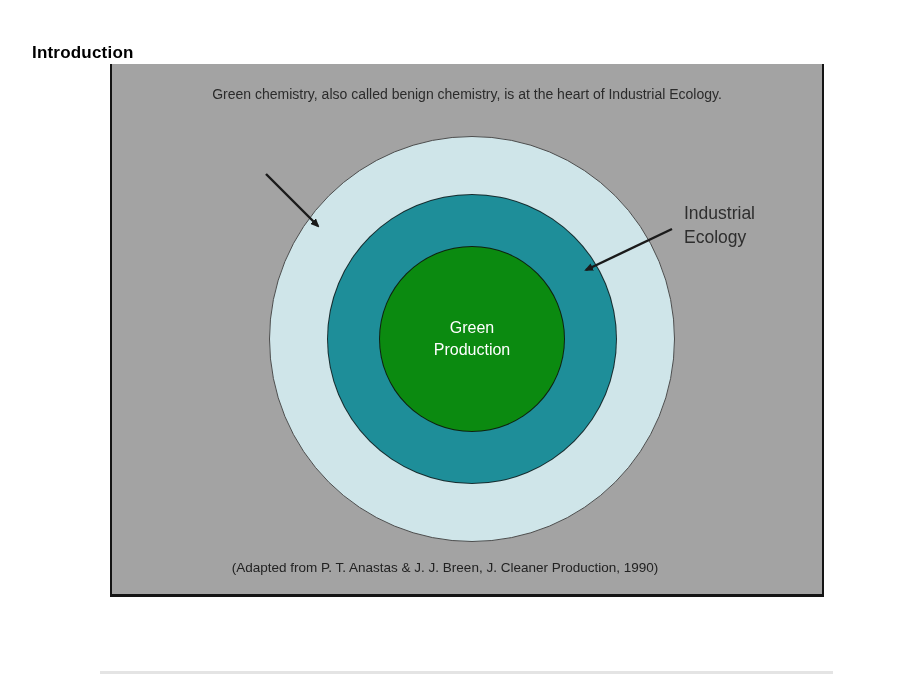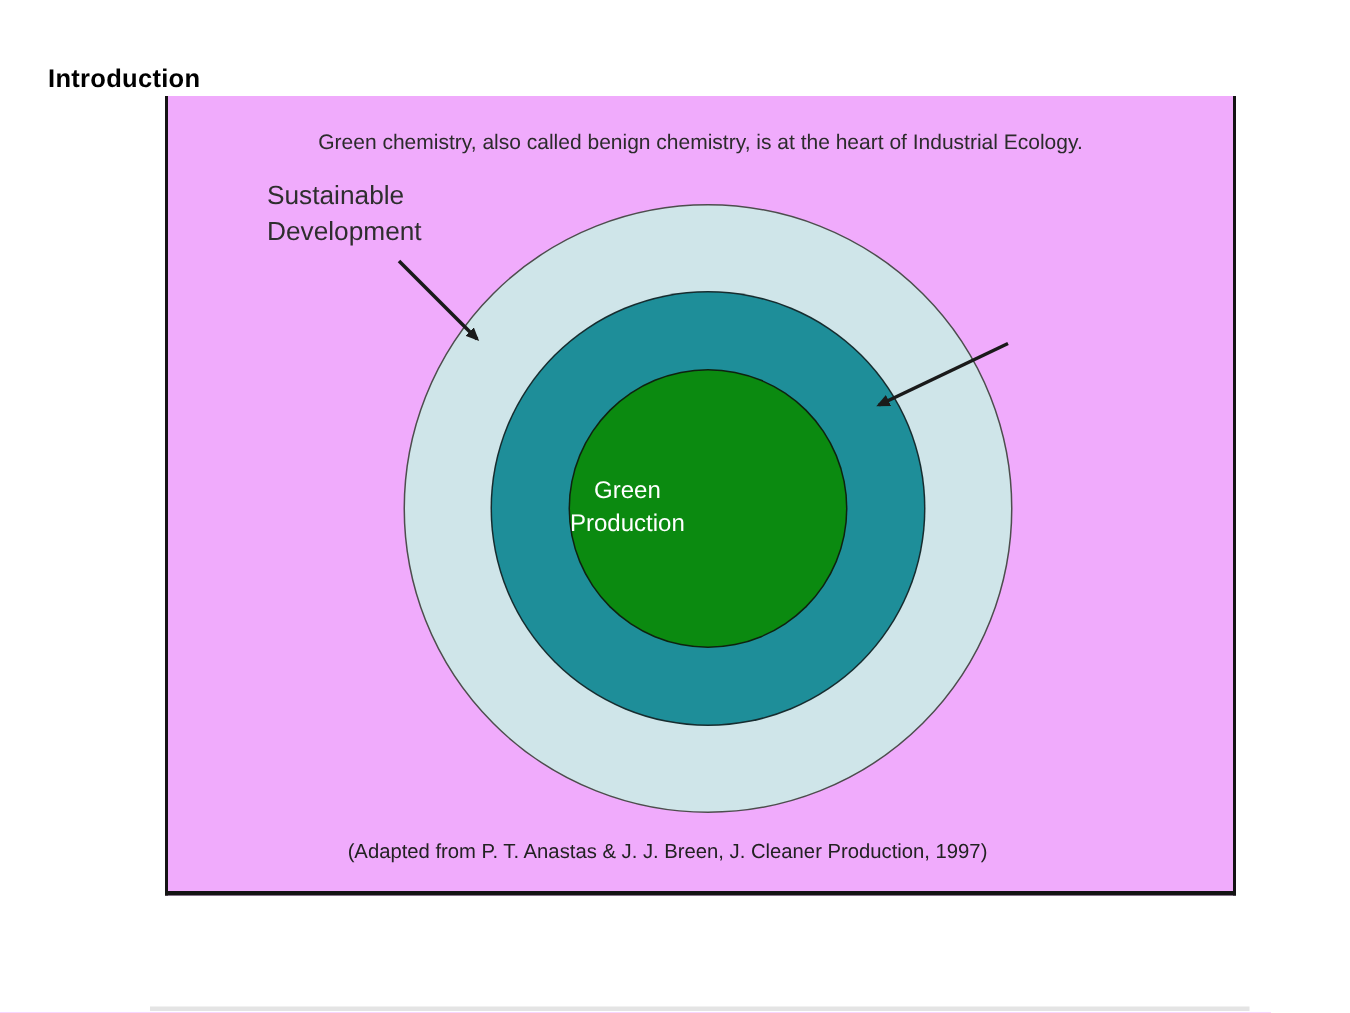--- a/index.html
+++ b/index.html
@@ -15,21 +15,21 @@
     font-size: 17px; font-weight: bold; color: #000000;
     letter-spacing: 0.2px;
     margin-top: 36px;
   }
   .figure-box {
     position: absolute; left: 110px; top: 64px;
     width: 710px; height: 530px;
     border-left: 2px solid #141414;
     border-right: 2px solid #141414;
     border-bottom: 3px solid #141414;
-    background: #f0abfc;
+    background: #a3a3a3;
   }
   .caption-top {
     position: absolute; left: 0; top: 22px; width: 100%;
     text-align: center;
     font-size: 14px; color: #2b2b2b;
   }
   .circle {
     position: absolute; border-radius: 50%;
     box-sizing: border-box;
   }
@@ -37,21 +37,21 @@
     left: 157px; top: 72px; width: 406px; height: 406px;
     border: 1px solid #4d4d4d;
   }
   .circle-middle {
     left: 215px; top: 130px; width: 290px; height: 290px;
     border: 1px solid rgba(20,20,20,0.8);
   }
   .circle-inner {
     left: 267px; top: 182px; width: 186px; height: 186px;
     border: 1px solid rgba(15,15,15,0.85);
-    display: flex; align-items: center; justify-content: flex-start;
+    display: flex; align-items: center; justify-content: center;
   }
   .inner-label {
     color: #ffffff; font-size: 16px; line-height: 22px;
     text-align: center;
   }
   .outer-label {
     position: absolute; left: 66px; top: 54px;
     font-size: 17.5px; line-height: 24px; color: #2e2e2e;
   }
   .middle-label {
@@ -84,35 +84,35 @@
 
   <div class="circle circle-outer" style="background-color: rgb(207, 229, 233);"></div>
   <div class="circle circle-middle" style="background-color: rgb(30, 142, 153);"></div>
   <div class="circle circle-inner" style="background-color: rgb(11, 138, 16);">
     <div class="inner-label">
       <span>Green</span><br>
       <span>Production</span>
     </div>
   </div>
 
-  <div class="outer-label">
-    <span>Sustainable</span><br>
-    <span>Development</span>
+
+  <div class="middle-label">
+    <span>Industrial</span><br>
+    <span>Ecology</span>
   </div>
-
 
   <svg class="arrows-svg" viewBox="0 0 710 530" xmlns="http://www.w3.org/2000/svg">
     <defs>
       <marker id="ah" markerWidth="9" markerHeight="8" refX="7" refY="4" orient="auto" markerUnits="userSpaceOnUse">
         <polygon points="0,0 9,4 0,8" fill="#1a1a1a"></polygon>
       </marker>
     </defs>
     <line x1="154" y1="110" x2="206" y2="162" stroke="#1a1a1a" stroke-width="2.4" marker-end="url(#ah)"></line>
     <line x1="560" y1="165" x2="474" y2="206" stroke="#1a1a1a" stroke-width="2.4" marker-end="url(#ah)"></line>
   </svg>
 
   <div class="citation">
-    <span>(Adapted from P. T. Anastas &amp; J. J. Breen, </span><span class="journal">J. Cleaner Production</span><span>, 1997)</span>
+    <span>(Adapted from P. T. Anastas &amp; J. J. Breen, </span><span class="journal">J. Cleaner Production</span><span>, 1990)</span>
   </div>
 
 </div>
 
 <div class="bottom-strip"></div>
 
 </body></html>

